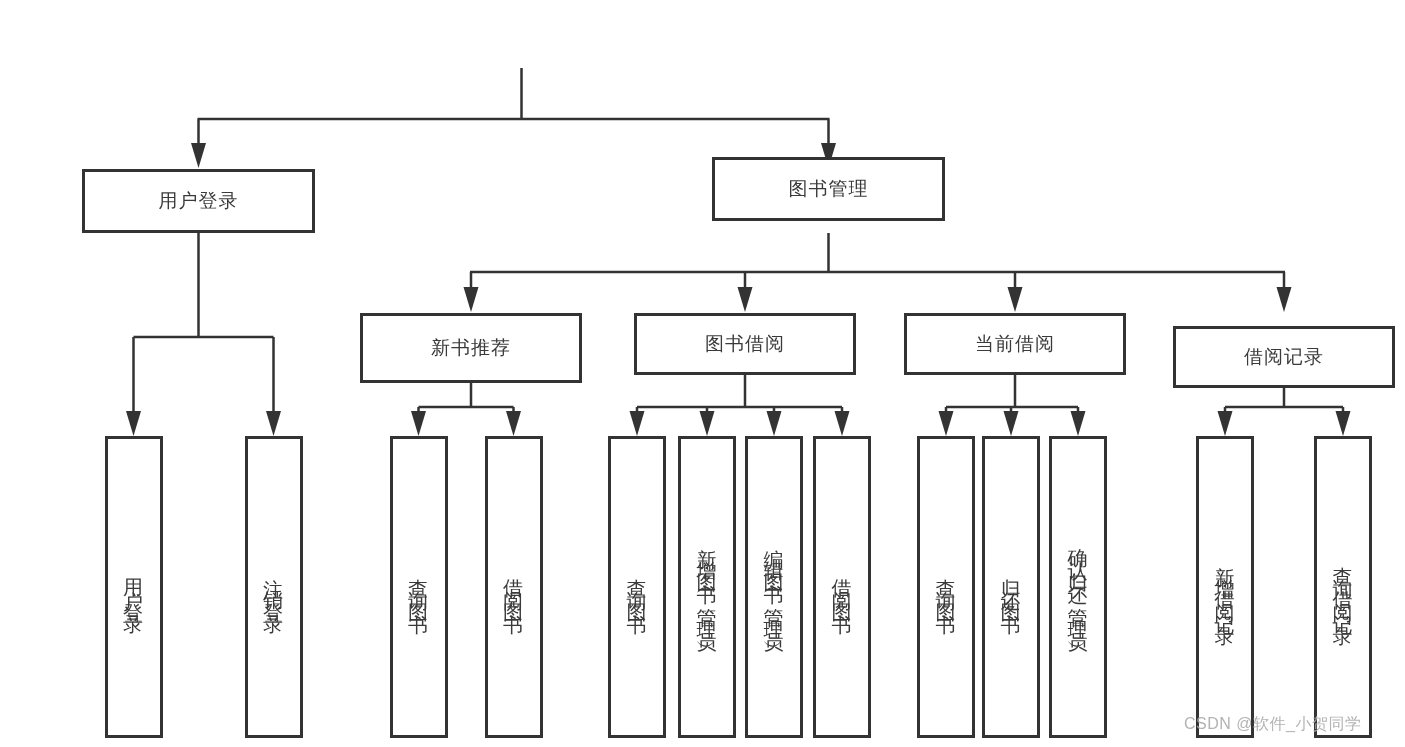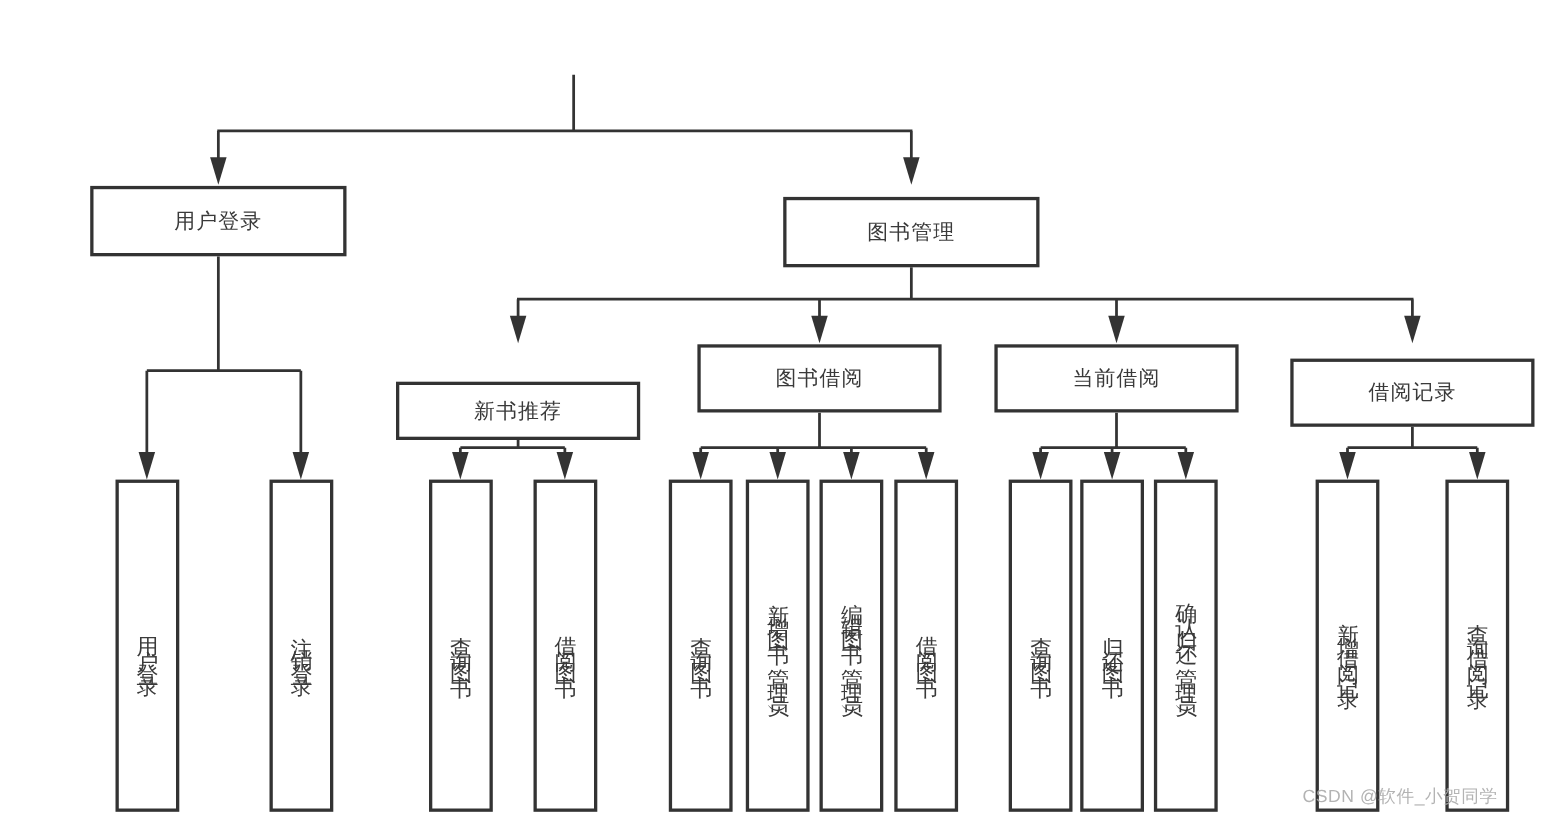--- a/index.html
+++ b/index.html
@@ -109,23 +109,23 @@
       <use href="#ah" transform="translate(946,436)"></use>
       <use href="#ah" transform="translate(1011,436)"></use>
       <use href="#ah" transform="translate(1078,436)"></use>
       <use href="#ah" transform="translate(1225,436)"></use>
       <use href="#ah" transform="translate(1343,436)"></use>
     </g>
   </svg>
 
 
   <div class="node" style="left:82px; top:169px; width:233px; height:64px;">用户登录</div>
-  <div class="node" style="left:712px; top:179px; width:233px; height:64px;">图书管理</div>
+  <div class="node" style="left:712px; top:157px; width:233px; height:64px;">图书管理</div>
 
-  <div class="node" style="left:360px; top:313px; width:222px; height:53px;margin-top:34px;">新书推荐</div>
+  <div class="node" style="left:360px; top:313px; width:222px; height:70px;">新书推荐</div>
   <div class="node" style="left:634px; top:313px; width:222px; height:62px;">图书借阅</div>
   <div class="node" style="left:904px; top:313px; width:222px; height:62px;">当前借阅</div>
   <div class="node" style="left:1173px; top:326px; width:222px; height:62px;text-align:center;">借阅记录</div>
 
   <div class="leaf" style="left:104.5px;">
     <span class="vtext">用户登录</span>
   </div>
   <div class="leaf" style="left:244.5px;">
     <span class="vtext">注销登录</span>
   </div>

